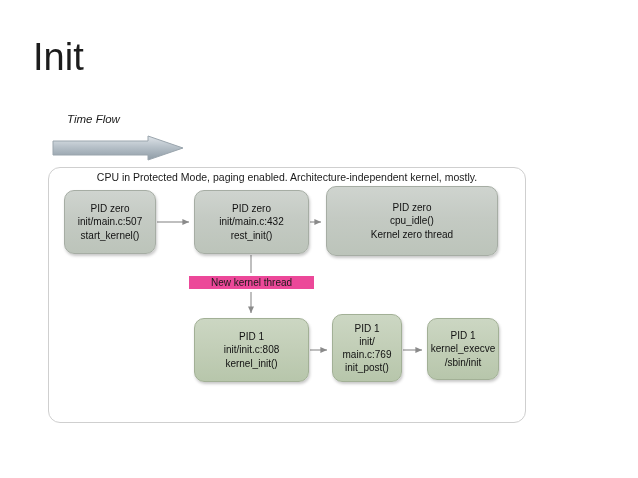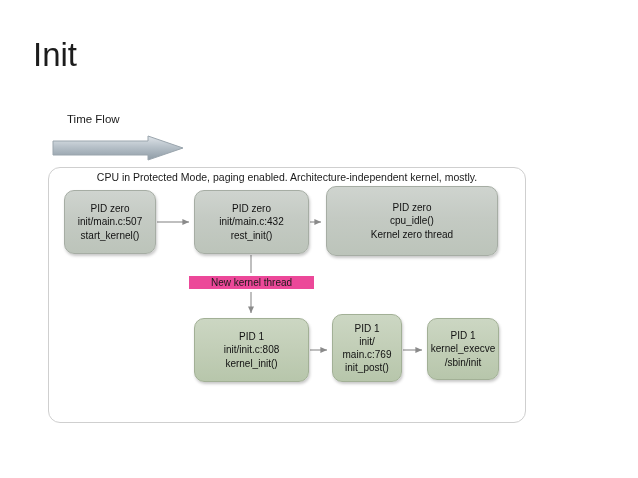--- a/index.html
+++ b/index.html
@@ -14,34 +14,35 @@
     overflow: hidden;
     font-family: "Liberation Sans", sans-serif;
     color: #1a1a1a;
   }
 
   
   #slide-title {
     position: absolute;
     left: 33px;
     top: 38px;
-    font-size: 33px;
+    font-size: 38px;
     font-weight: 400;
     letter-spacing: 0px;
     color: #1c1c1c;
     line-height: 1;
   }
 
   
   #time-flow-group {
     position: absolute;
     left: 52px;
     top: 113px;
     width: 150px;
     height: 50px;
+    font-style: italic;
   }
   #time-flow-label {
     position: absolute;
     left: 15px;
     top: 0px;
     font-size: 11.5px;
     color: #1a1a1a;
     white-space: nowrap;
   }
   #time-flow-arrow {

